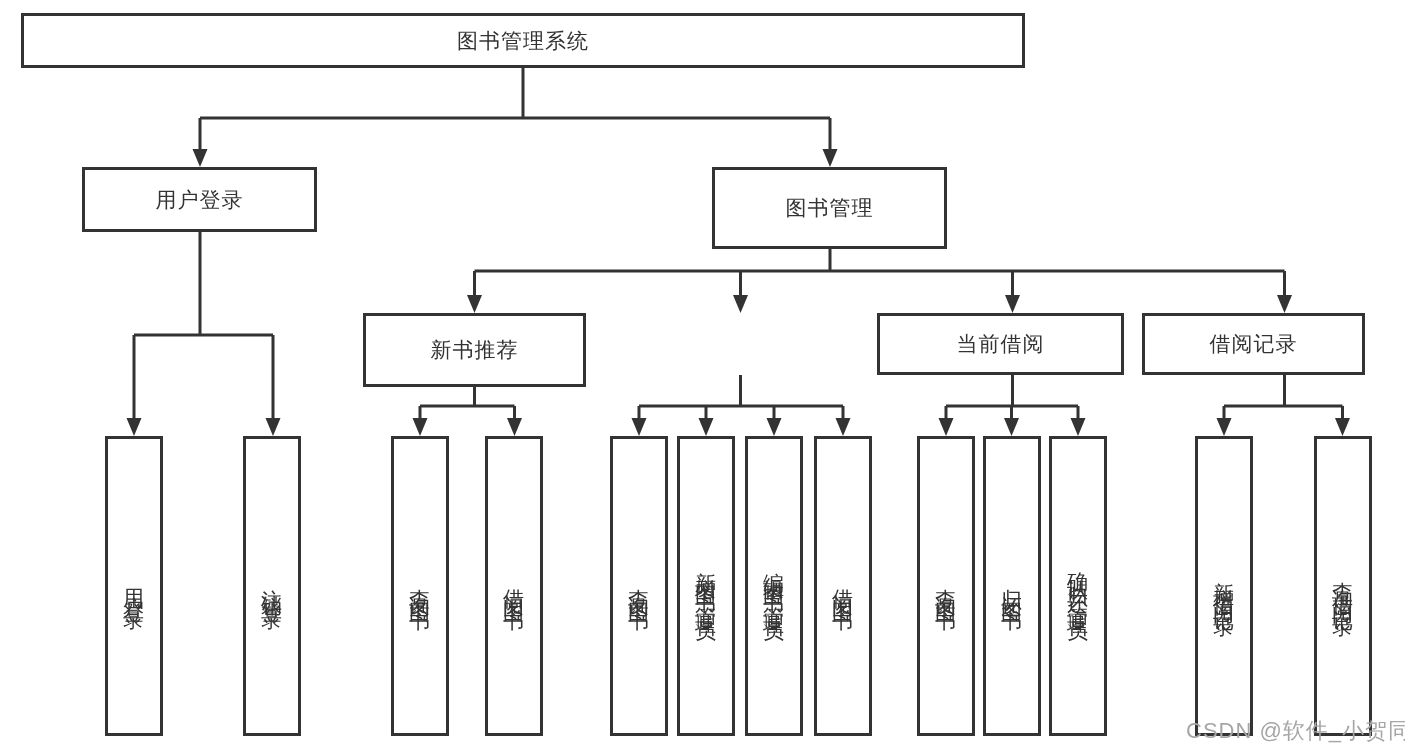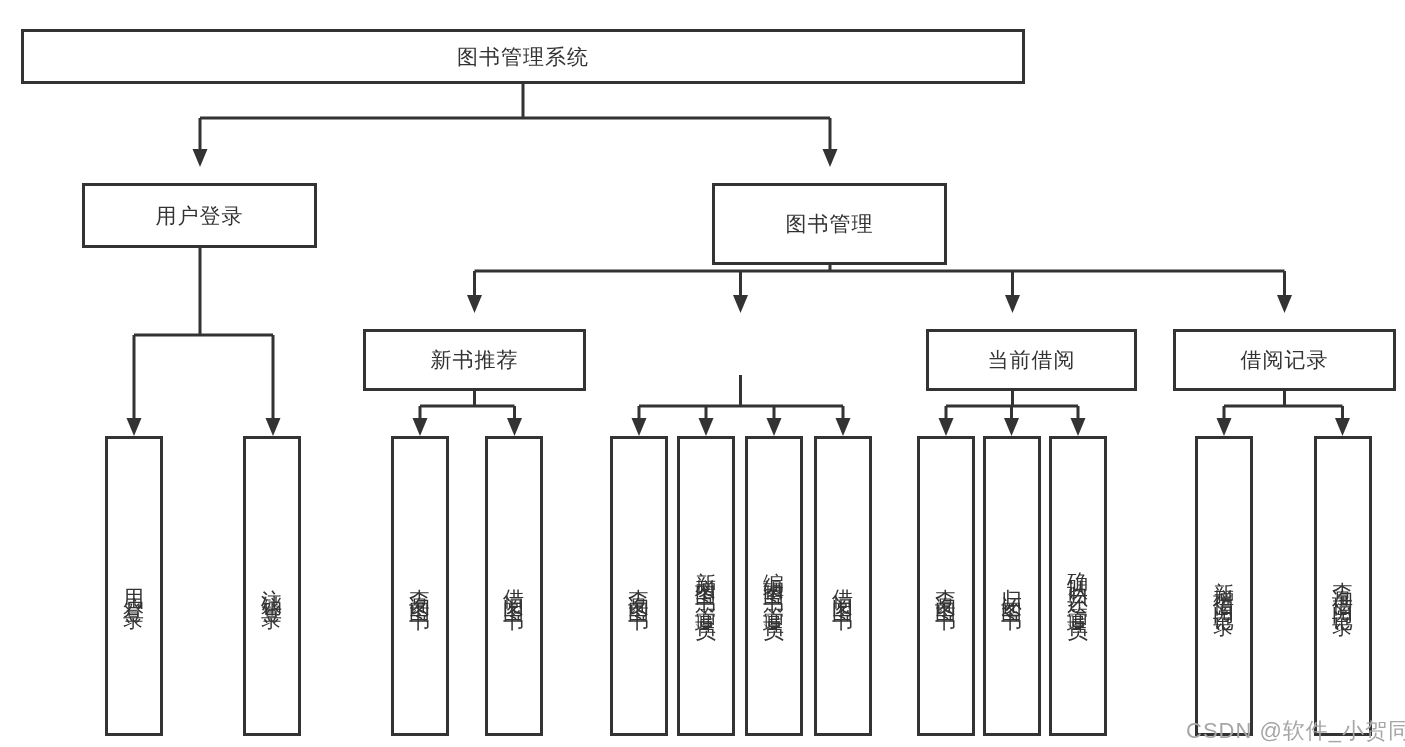--- a/index.html
+++ b/index.html
@@ -21,21 +21,21 @@
   .connectors polygon{fill:var(--line);stroke:none;}
   .box{
     position:absolute;
     background:var(--box-bg);
     border:3px solid var(--line);
     box-sizing:border-box;
     display:flex;align-items:center;justify-content:center;
     color:var(--text);
     z-index:2;
   }
-  .hbox{font-size:21px;letter-spacing:1px;margin-top:16px;}
+  .hbox{font-size:21px;letter-spacing:1px;}
   .vbox{
     width:58px;top:436px;height:300px;
     writing-mode:vertical-rl;
     text-orientation:mixed;
     font-size:21px;
     letter-spacing:7px;
     line-height:1;
   }
   .watermark{
     position:absolute;
@@ -99,27 +99,27 @@
     <span>图书管理系统</span>
   </div>
 
   <div class="box hbox" style="left:82px;top:167px;width:235px;height:65px">
     <span>用户登录</span>
   </div>
   <div class="box hbox" style="left:712px;top:167px;width:235px;height:82px">
     <span>图书管理</span>
   </div>
 
-  <div class="box hbox" style="left:363px;top:313px;width:223px;height:62px">
+  <div class="box hbox" style="left:363px;top:313px;width:223px;height:74px">
     <span>新书推荐</span>
   </div>
-  <div class="box hbox" style="left:926px;top:313px;width:211px;height:62px">
+  <div class="box hbox" style="left:877px;top:313px;width:247px;height:62px">
     <span>当前借阅</span>
   </div>
-  <div class="box hbox" style="left:1173px;top:313px;width:223px;height:62px">
+  <div class="box hbox" style="left:1142px;top:313px;width:223px;height:62px">
     <span>借阅记录</span>
   </div>
 
   <div class="box vbox" style="left:105px">
     <span>用户登录</span>
   </div>
   <div class="box vbox" style="left:243px">
     <span>注销登录</span>
   </div>
 

